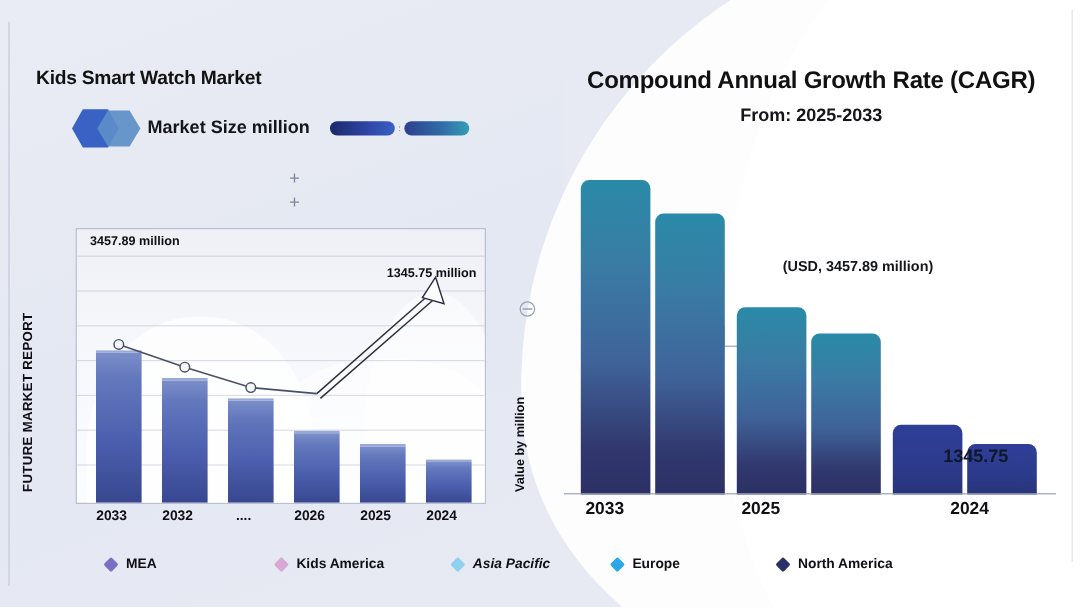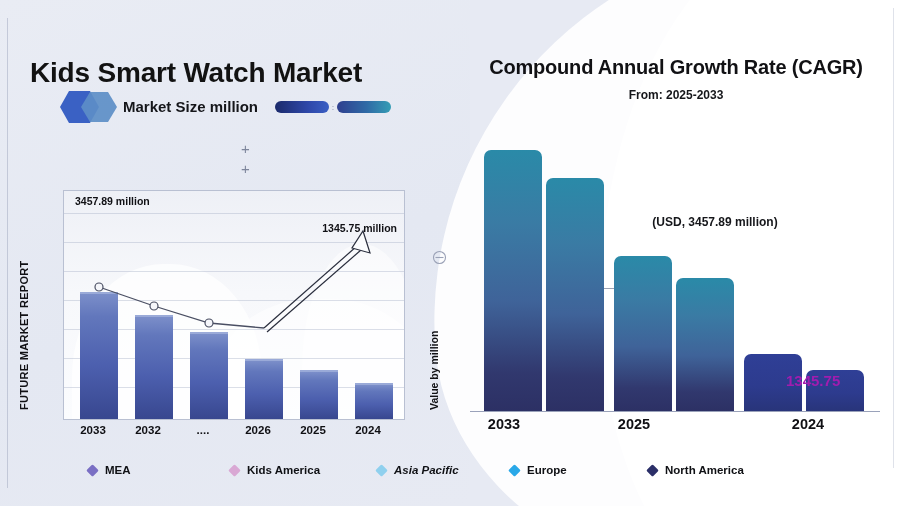--- a/index.html
+++ b/index.html
@@ -36,21 +36,21 @@
     background:rgba(150,160,185,.45);
   }
   .edgeline-r{
     position:absolute;top:8px;right:6px;width:1px;height:460px;
     background:rgba(150,160,185,.30);
   }
 
   
   .title-left{
     position:absolute;left:30px;top:57px;
-    font-size:28px;font-weight:bold;color:#121212;letter-spacing:-.2px;
+    font-size:16px;font-weight:bold;color:#121212;letter-spacing:-.2px;
     white-space:nowrap;
   }
   .brand-row{position:absolute;left:60px;top:89px;height:36px;}
   .logo-mark{position:absolute;left:0;top:0;width:66px;height:36px;}
   .logo-label{
     position:absolute;left:63px;top:9px;font-size:15px;font-weight:bold;color:#15161a;
     white-space:nowrap;
   }
   .pill-wrap{position:absolute;left:215px;top:12px;display:flex;align-items:center;gap:3px;}
   .pill{width:54px;height:12px;border-radius:7px;}
@@ -116,41 +116,41 @@
   .minus-icon{position:absolute;left:432px;top:250px;width:15px;height:15px;}
   .ghost-icon{position:absolute;opacity:.30;}
 
   
   .title-right{
     position:absolute;left:466px;top:56px;width:420px;text-align:center;
     font-size:20px;font-weight:bold;color:#111114;white-space:nowrap;letter-spacing:-.2px;
   }
   .sub-right{
     position:absolute;left:466px;top:88px;width:420px;text-align:center;
-    font-size:12px;font-weight:bold;color:#15161a;
+    font-size:15px;font-weight:bold;color:#15161a;
   }
   .cagr-value{
     position:absolute;left:600px;top:163px;width:230px;text-align:center;
     font-size:50px;font-weight:bold;color:#0c0c10;letter-spacing:-1.5px;
   }
   .cagr-note{
     position:absolute;left:600px;top:215px;width:230px;text-align:center;
     font-size:12px;font-weight:bold;color:#15161a;
   }
   .rbar{position:absolute;bottom:0;border-radius:7px 7px 0 0;}
   .teal-grad{background:linear-gradient(180deg,#2a8aa8 0%,#3a7ba4 28%,#3f6399 58%,#31386e 85%,#2c3064 100%);}
   .navy-solid{background:linear-gradient(180deg,#2f3f96 0%,#2d3b8e 55%,#283479 100%);}
   .rbase{position:absolute;left:470px;bottom:0;width:410px;height:1px;background:#9aa2ba;}
   .rgroup{position:absolute;left:470px;top:150px;width:410px;height:262px;}
   .rxlab{
     position:absolute;top:416px;font-size:14.5px;font-weight:bold;color:#101014;
     text-align:center;width:90px;
   }
   .rvalue{
-    position:absolute;left:786px;top:372px;font-size:15px;font-weight:bold;color:#a21caf;
+    position:absolute;left:786px;top:372px;font-size:15px;font-weight:bold;color:#0f172a;
     white-space:nowrap;
   }
   .bracket{position:absolute;left:603px;top:272px;width:36px;height:16px;
     border-left:1.4px solid #7c849c;border-bottom:1.4px solid #7c849c;opacity:.75;}
 
   
   .legend{
     position:absolute;left:80px;top:464px;width:760px;height:22px;
   }
   .lg-item{position:absolute;display:flex;align-items:center;gap:8px;}

